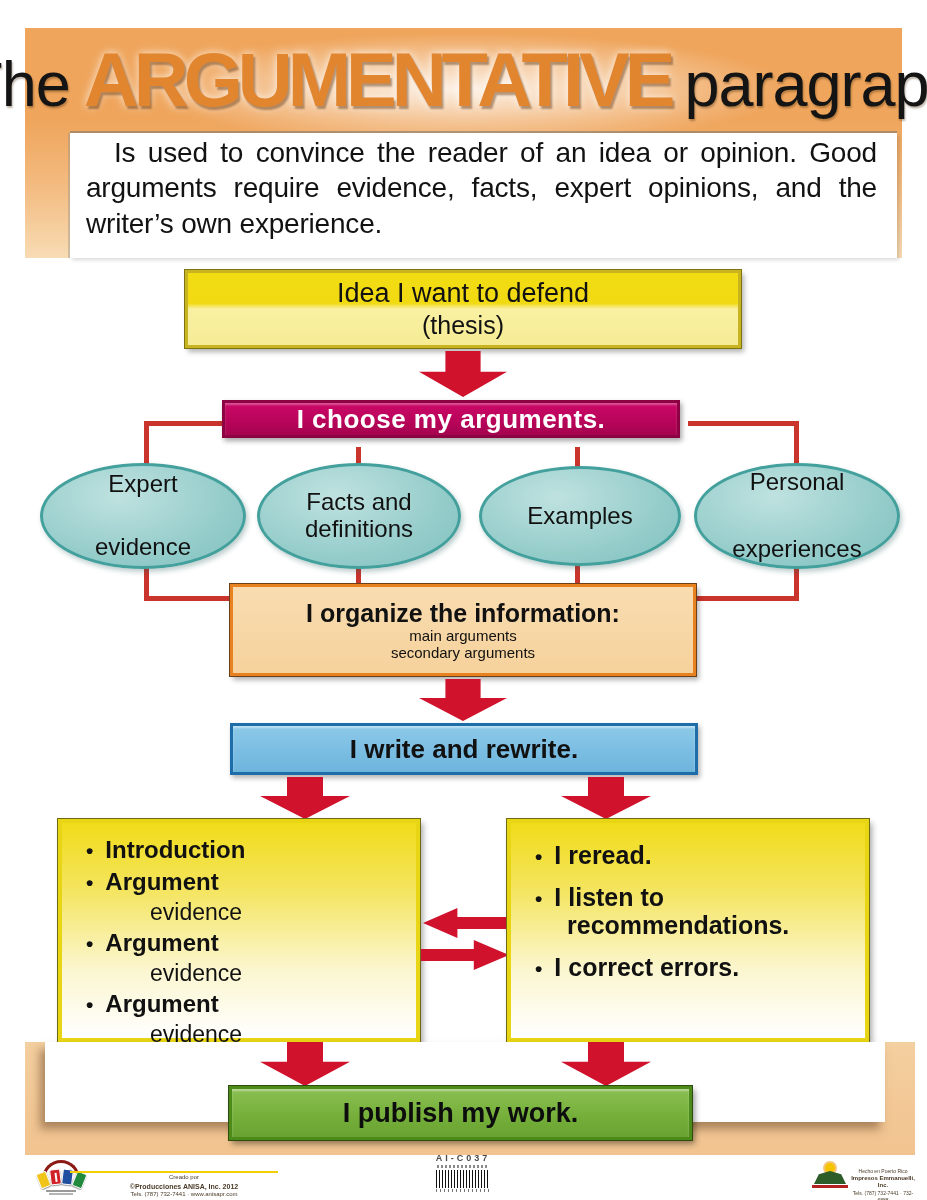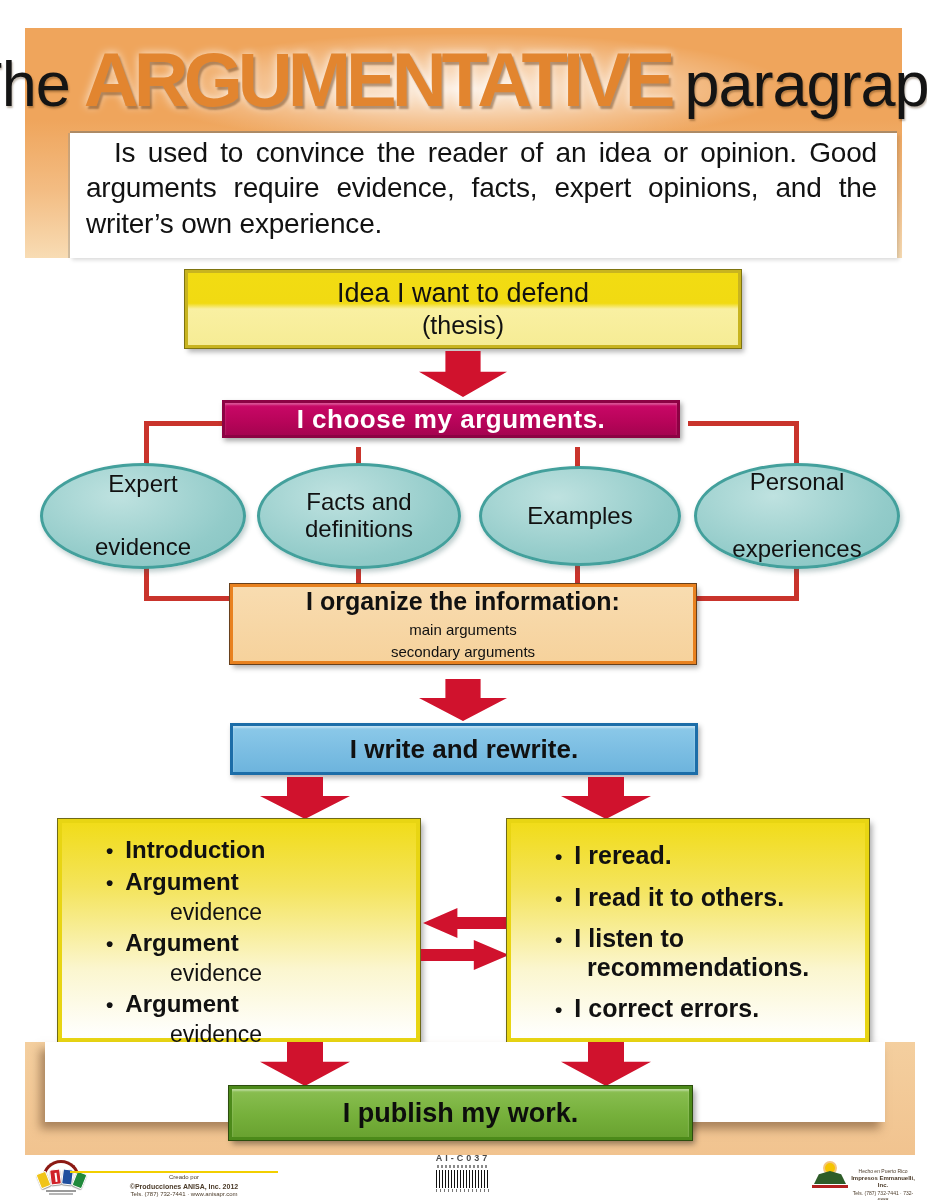--- a/index.html
+++ b/index.html
@@ -36,34 +36,34 @@
   .choose-label { font-size:26px; font-weight:700; color:#ffffff; letter-spacing:.5px; }
 
   .connector { position:absolute; background:#c9342c; }
 
   .ellipse { position:absolute; border-radius:50%;
     background:radial-gradient(ellipse at 38% 30%, #bfe2e0 0%, #92cbc9 65%, #85c3c1 100%);
     border:3px solid #43a09c; box-shadow:2px 3px 5px rgba(40,90,90,.3);
     display:flex; flex-direction:column; align-items:center; justify-content:center; text-align:center; }
   .ellipse div { font-size:24px; color:#111; line-height:1.12; }
 
-  .organize-box { left:230px; top:584px; width:466px; height:80px;
+  .organize-box { left:230px; top:584px; width:466px; height:92px;
     background:linear-gradient(180deg,#f8dcb0 0%,#f6d29c 100%);
-    border:3px solid #e8811f; box-shadow:0 0 0 1px #68401c, 3px 4px 5px rgba(0,0,0,.3);justify-content:space-between; }
+    border:3px solid #e8811f; box-shadow:0 0 0 1px #68401c, 3px 4px 5px rgba(0,0,0,.3); }
   .organize-title { font-size:25px; font-weight:700; color:#111; }
   .organize-line { font-size:15px; color:#111; line-height:1.12; }
 
   .write-box { left:230px; top:723px; width:468px; height:52px;
     background:linear-gradient(180deg,#8cc9e9 0%,#6db4dd 100%);
     border:3px solid #1c6da8; box-shadow:2px 3px 5px rgba(0,0,0,.3), inset 0 2px 2px rgba(255,255,255,.45); }
   .write-label { font-size:26px; font-weight:700; color:#111; }
 
   .list-box { position:absolute; top:819px; width:362px; height:223px;
     background:linear-gradient(180deg,#f1dc1a 0%,#f4e45c 30%,#fbf6cf 68%,#ffffff 100%);
-    border:4px solid #e8d513; box-shadow:0 0 0 1px #6f6a17, 3px 4px 6px rgba(0,0,0,.35);padding-left:20px; }
+    border:4px solid #e8d513; box-shadow:0 0 0 1px #6f6a17, 3px 4px 6px rgba(0,0,0,.35); }
   .draft-box { left:58px; }
   .review-box { left:507px; }
   .list-inner { padding:14px 14px 0 24px; text-align:left; }
   .li { padding-left:32px; text-indent:-32px; font-size:24px; font-weight:700; color:#111; line-height:1.12; margin-bottom:5px; }
   .bullet { font-size:21px; margin-right:12px; }
   .draft-sub { margin:-1px 0 5px 64px; font-size:23px; font-weight:400; color:#111; line-height:1.1; }
   .review-box .li { font-size:25px; margin-bottom:13px; line-height:1.14; }
 
   .publish-box { left:229px; top:1086px; width:463px; height:54px;
     background:linear-gradient(180deg,#8abf52 0%,#76b03b 55%,#69a230 100%);
@@ -209,21 +209,20 @@
       <div class="draft-sub">evidence</div>
     </div>
   </div>
 
   <div class="arr-left" style="left:423px; top:908px; width:86px; height:30px;"></div>
   <div class="arr-right" style="left:421px; top:940px; width:88px; height:30px;"></div>
 
   <div class="list-box review-box">
     <div class="list-inner" style="padding-top:18px;">
       <div class="li"><span class="bullet">•</span><span>I reread.</span></div>
-      <div class="li"><span class="bullet">•</span><span>I read it to others.</span></div>
       <div class="li"><span class="bullet">•</span><span>I listen to recommendations.</span></div>
       <div class="li"><span class="bullet">•</span><span>I correct errors.</span></div>
     </div>
   </div>
 
   <div class="bottom-band"></div>
   <div class="bottom-mask"></div>
 
   <div class="arr-down over-band" style="left:260px; top:1042px; width:90px; height:44px;"></div>
   <div class="arr-down over-band" style="left:561px; top:1042px; width:90px; height:44px;"></div>

